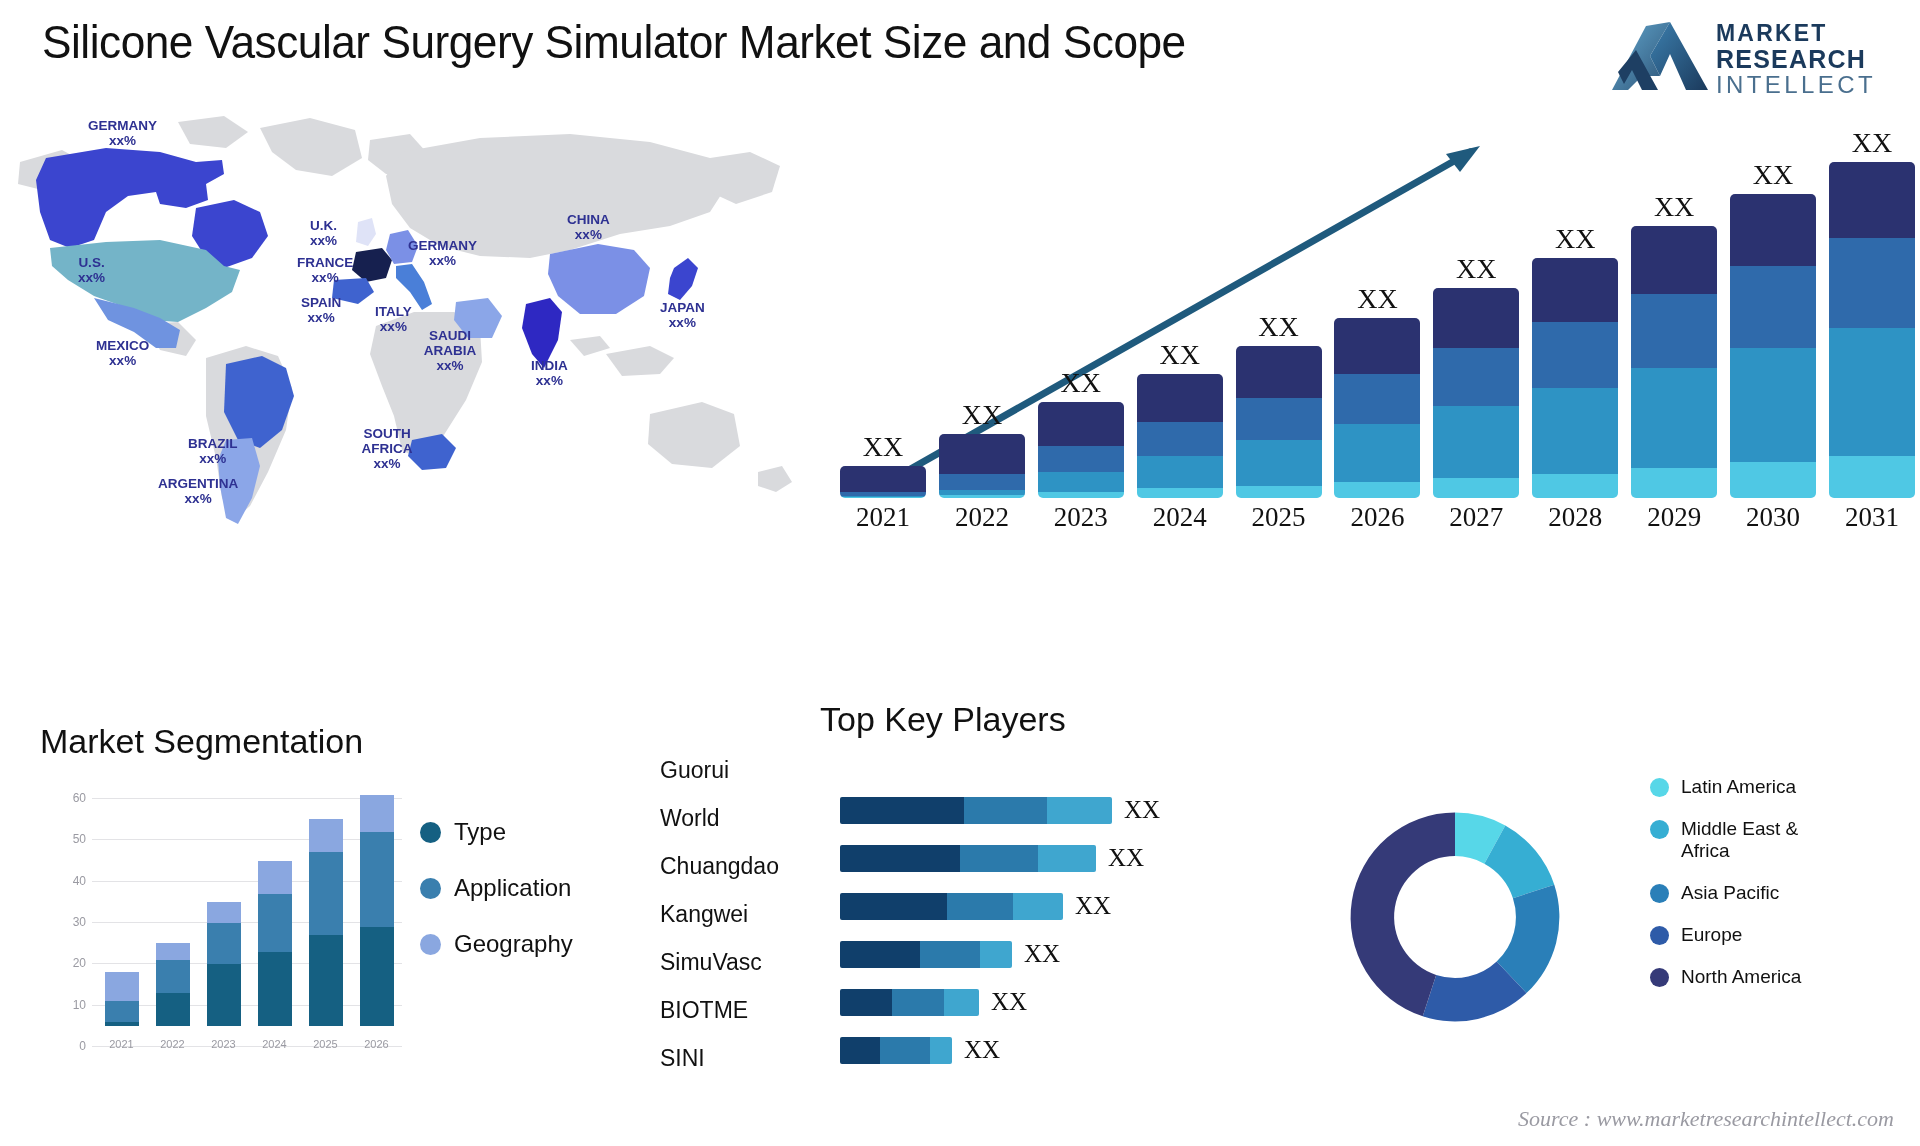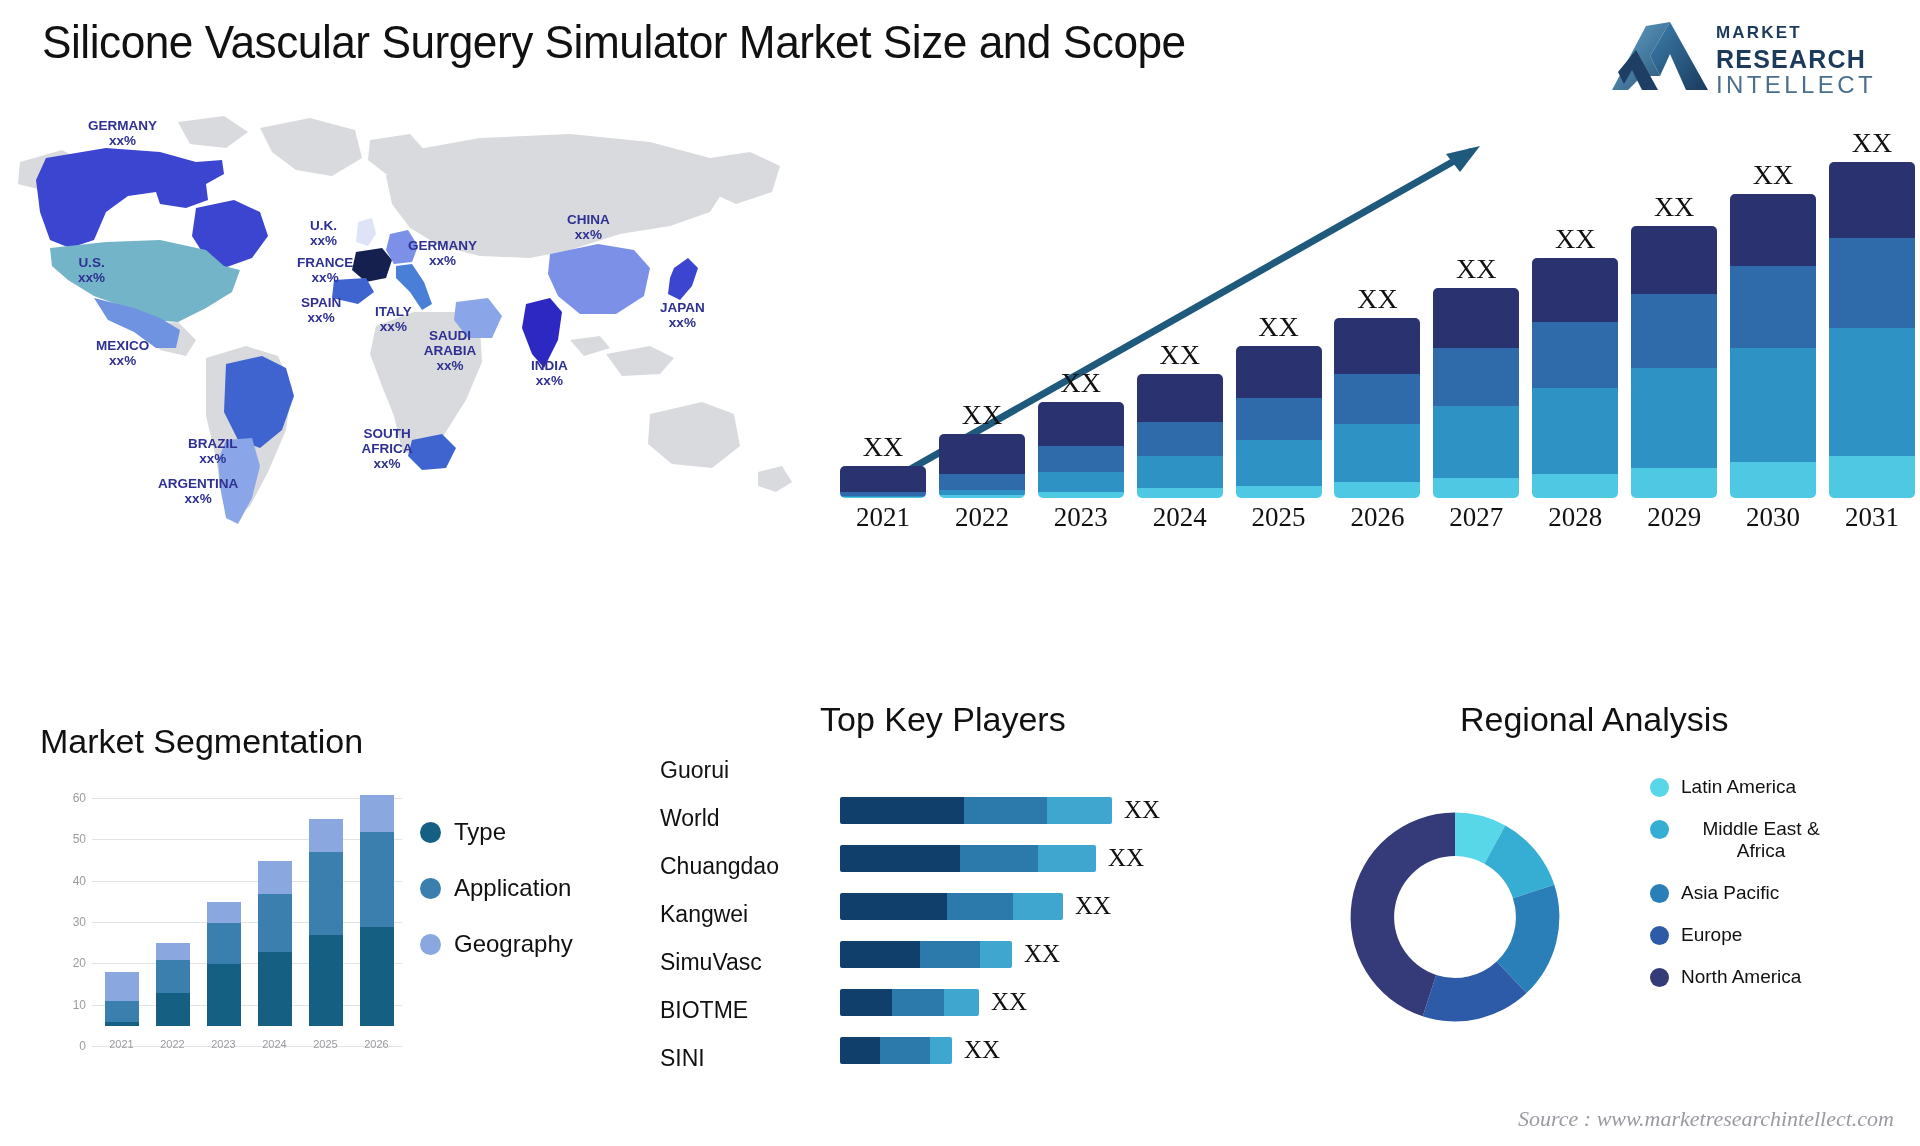--- a/index.html
+++ b/index.html
@@ -15,21 +15,21 @@
   #title {
     position: absolute; left: 42px; top: 14px;
     font-size: 47px; font-weight: 400; color: #111111;
     letter-spacing: -0.5px; white-space: nowrap;
     font-family: "Liberation Sans Narrow", "Liberation Sans", sans-serif;
     transform: scaleX(0.94); transform-origin: left center;
   }
   #logo { position: absolute; right: 26px; top: 14px; width: 282px; height: 82px; }
   #logo-mark { position: absolute; left: 0; top: 6px; width: 96px; height: 70px; }
   #logo-text { position: absolute; left: 104px; top: 6px; width: 180px; }
-  .logo-line1 { font-size: 17px; font-weight: bold; color: #1b3a5c; letter-spacing: 2.2px; line-height: 26px; }
+  .logo-line1 { font-size: 23px; font-weight: bold; color: #1b3a5c; letter-spacing: 2.2px; line-height: 26px; }
   .logo-line2 { font-size: 25px; font-weight: bold; color: #1b3a5c; letter-spacing: 1.2px; line-height: 26px; }
   .logo-line3 { font-size: 24px; font-weight: 300; color: #4a6f8e; letter-spacing: 3.4px; line-height: 26px; }
 
   
   #map-panel { position: absolute; left: 10px; top: 100px; width: 830px; height: 470px; }
   #worldmap { position: absolute; left: 0; top: 0; width: 830px; height: 470px; }
   .map-label {
     position: absolute; color: #2e3192; font-size: 13.5px; font-weight: bold;
     text-align: center; line-height: 15px; white-space: nowrap;
     font-family: "Liberation Sans", sans-serif;
@@ -83,21 +83,21 @@
   #players-bars { position: absolute; left: 200px; top: 86px; width: 320px; }
   .player-row { height: 48px; display: flex; align-items: center; }
   .pbar { height: 27px; display: flex; border-radius: 2px; overflow: hidden; }
   .pseg { height: 100%; }
   .pbar-label { font-size: 25px; color: #111; margin-left: 12px; font-family: "Liberation Serif", serif; }
 
   
   #region-panel { position: absolute; left: 1160px; top: 700px; width: 740px; height: 420px; }
   #region-title { left: 300px; top: 0px; }
   #donut { position: absolute; left: 150px; top: 72px; width: 290px; height: 290px; }
-  #region-legend { position: absolute; left: 490px; top: 76px; text-align: center; }
+  #region-legend { position: absolute; left: 490px; top: 76px; }
   .region-legend-item { display: flex; align-items: flex-start; margin-bottom: 20px; }
   .region-dot { width: 19px; height: 19px; border-radius: 50%; margin-right: 12px; flex: 0 0 auto; margin-top: 2px; }
   .region-legend-text { font-size: 19px; color: #111; line-height: 22px; max-width: 160px; }
 
   
   #source {
     position: absolute; right: 26px; bottom: 14px;
     font-size: 22px; color: #9a9aa2; font-style: italic;
     font-family: "Liberation Serif", serif;
   }
@@ -515,21 +515,20 @@
           <div class="pseg" style="background: rgb(16, 63, 107); width: 40px;"></div>
           <div class="pseg" style="background: rgb(43, 122, 171); width: 50px;"></div>
           <div class="pseg" style="background: rgb(63, 166, 207); width: 22px;"></div>
         </div>
         <span class="pbar-label">XX</span>
       </div>
     </div>
 </div>
 
 <div id="region-panel">
-  <div class="sec-title" id="region-title">Regional Analysis</div>
   <svg id="donut" viewBox="0 0 100 100">
       <path d="M50,14 A36,36 0 0 1 67.34313226766176,18.45295951842091 L60.116827156136026,31.597559719078866 A21,21 0 0 0 50,29 Z" fill="#57d7e8"></path>
       <path d="M67.34313226766176,18.45295951842091 A36,36 0 0 1 84.23803458662553,38.87538820250189 L69.97218684219823,43.510643118126104 A21,21 0 0 0 60.116827156136026,31.597559719078866 Z" fill="#36aed3"></path>
       <path d="M84.23803458662553,38.87538820250189 A36,36 0 0 1 74.6436958134328,76.24287058717081 L64.37548922450246,65.30834117584965 A21,21 0 0 0 69.97218684219823,43.510643118126104 Z" fill="#2a7fb8"></path>
       <path d="M74.6436958134328,76.24287058717081 A36,36 0 0 1 38.875388202501895,84.23803458662553 L43.510643118126104,69.97218684219823 A21,21 0 0 0 64.37548922450246,65.30834117584965 Z" fill="#2e5ba8"></path>
       <path d="M38.875388202501895,84.23803458662553 A36,36 0 0 1 49.99999999999999,14 L49.99999999999999,29 A21,21 0 0 0 43.510643118126104,69.97218684219823 Z" fill="#353a78"></path>
     </svg>
   <div id="region-legend">
       <div class="region-legend-item">
         <span class="region-dot" style="background: rgb(87, 215, 232);"></span>

